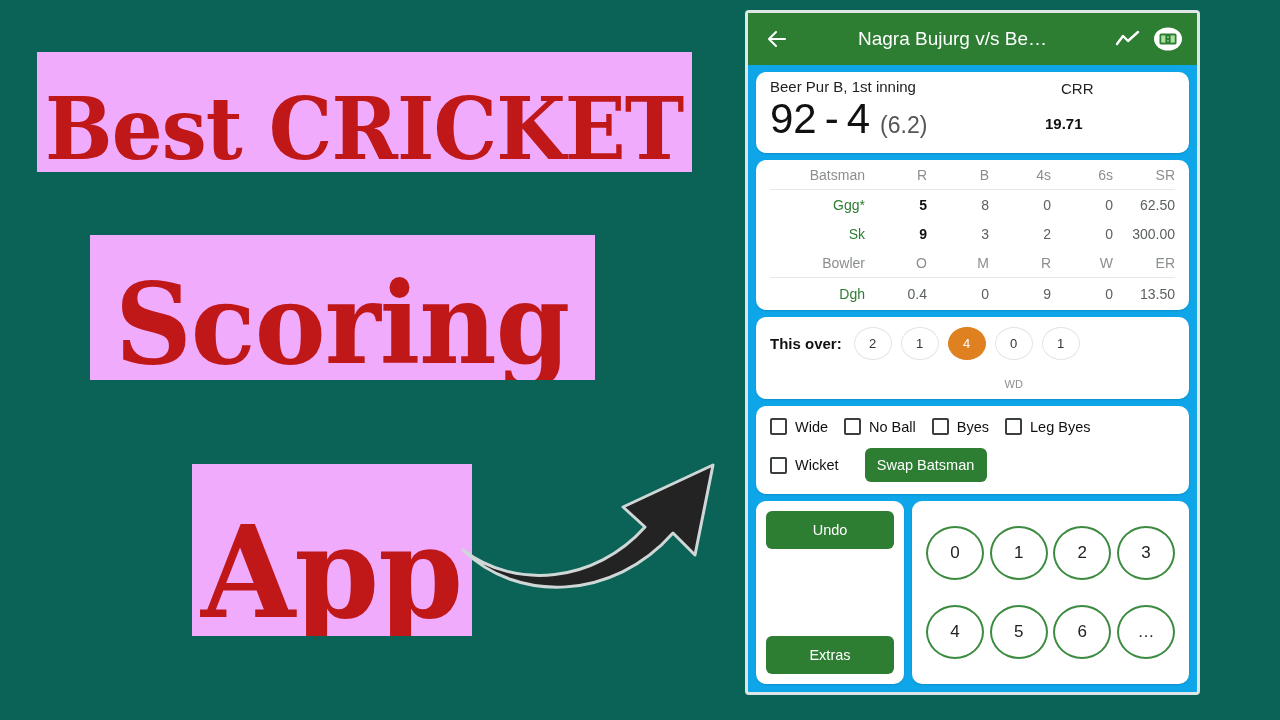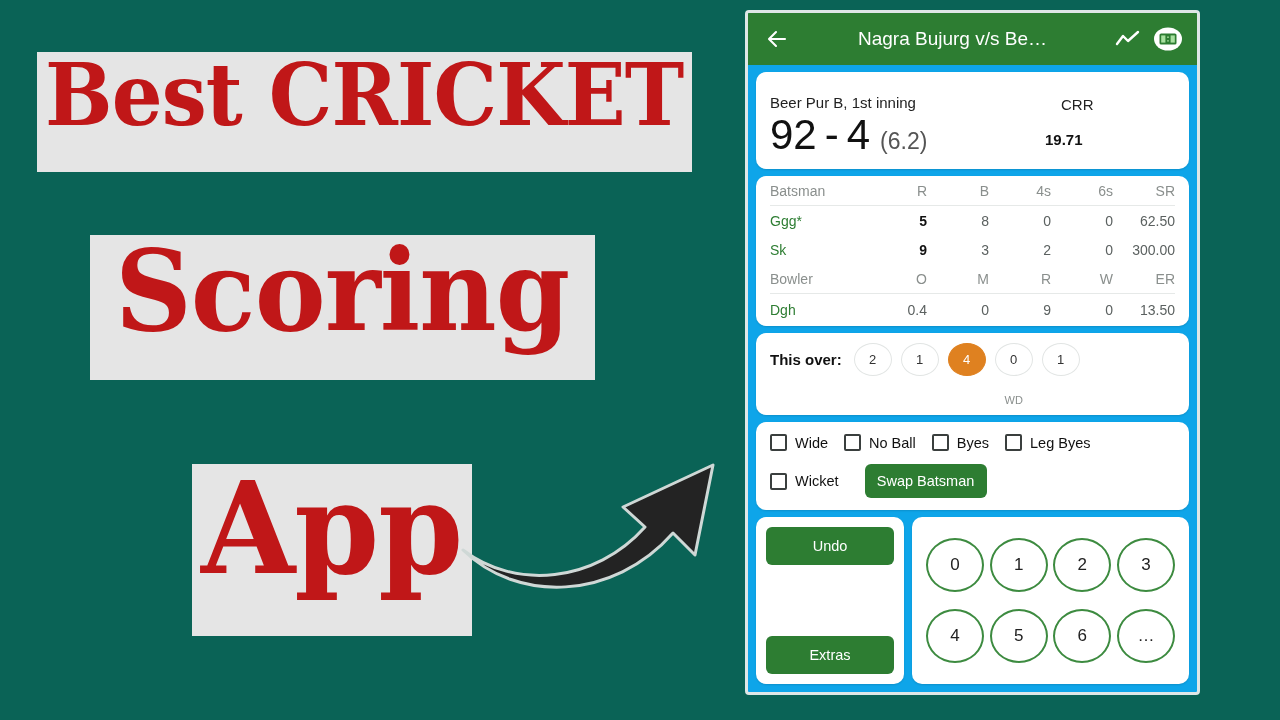--- a/index.html
+++ b/index.html
@@ -7,22 +7,22 @@
     width:1280px;height:720px;overflow:hidden;
     background:#0a6356;
     font-family:"Liberation Sans", sans-serif;
     position:relative;
   }
 
   
   #promo{position:absolute;left:0;top:0;width:740px;height:720px;}
 
   .promo-box{
-    position:absolute;background:#e5e5e5;
-    display:flex;align-items:flex-start;justify-content:center;
+    position:absolute;background:#f0abfc;
+    display:flex;align-items:flex-end;justify-content:center;
     overflow:hidden;
   }
   .promo-text{
     color:#c01718;
     font-family:"DejaVu Serif", serif;
     font-weight:700;
     letter-spacing:-1px;
     white-space:nowrap;
     line-height:1;
   }
@@ -65,36 +65,36 @@
 
   
   .card{
     background:#ffffff;border-radius:10px;
     margin:7px 8px 0 8px;
     box-shadow:0 1px 2px rgba(0,0,0,0.13);
     box-sizing:border-box;
   }
 
   
-  #score-card{padding:22px 14px 12px 14px;display:flex;align-items:flex-start;}
+  #score-card{padding:6px 14px 12px 14px;display:flex;align-items:flex-start;}
   #score-left{flex:1;}
   #score-team{font-size:15px;color:#222;margin-bottom:2px;}
   #score-main{display:flex;align-items:baseline;}
   .score-big{font-size:42px;color:#111;line-height:1.05;font-weight:400;letter-spacing:0px;}
   #score-overs{font-size:23px;color:#555;margin-left:10px;}
   #score-right{width:130px;text-align:left;padding-top:2px;}
   #crr-label{font-size:15px;color:#222;margin-bottom:18px;margin-left:16px;}
   #crr-value{font-size:15px;color:#111;font-weight:700;}
 
   
   #stats-card{padding:0 14px;}
   .stat-row{display:flex;align-items:center;height:29px;font-size:14px;}
   .stat-row.head{color:#8a8f8d;}
   .stat-row.sep{border-top:1px solid #e6e9e8;}
-  .st-name{flex:1;text-align:left;}
+  .st-name{flex:1;text-align:right;}
   .st-name.player{color:#2d7d32;}
   .st-col{width:62px;text-align:right;color:#5b6160;}
   .st-col.bold{color:#111;font-weight:700;}
   .stat-row.head .st-col{color:#8a8f8d;}
 
   
   #over-card{padding:10px 14px 8px 14px;display:flex;align-items:flex-start;}
   #over-label{font-size:15px;color:#111;font-weight:700;padding-top:8px;margin-right:12px;white-space:nowrap;}
   #over-balls{display:flex;gap:9px;}
   .ball-wrap{display:flex;flex-direction:column;align-items:center;width:38px;}

